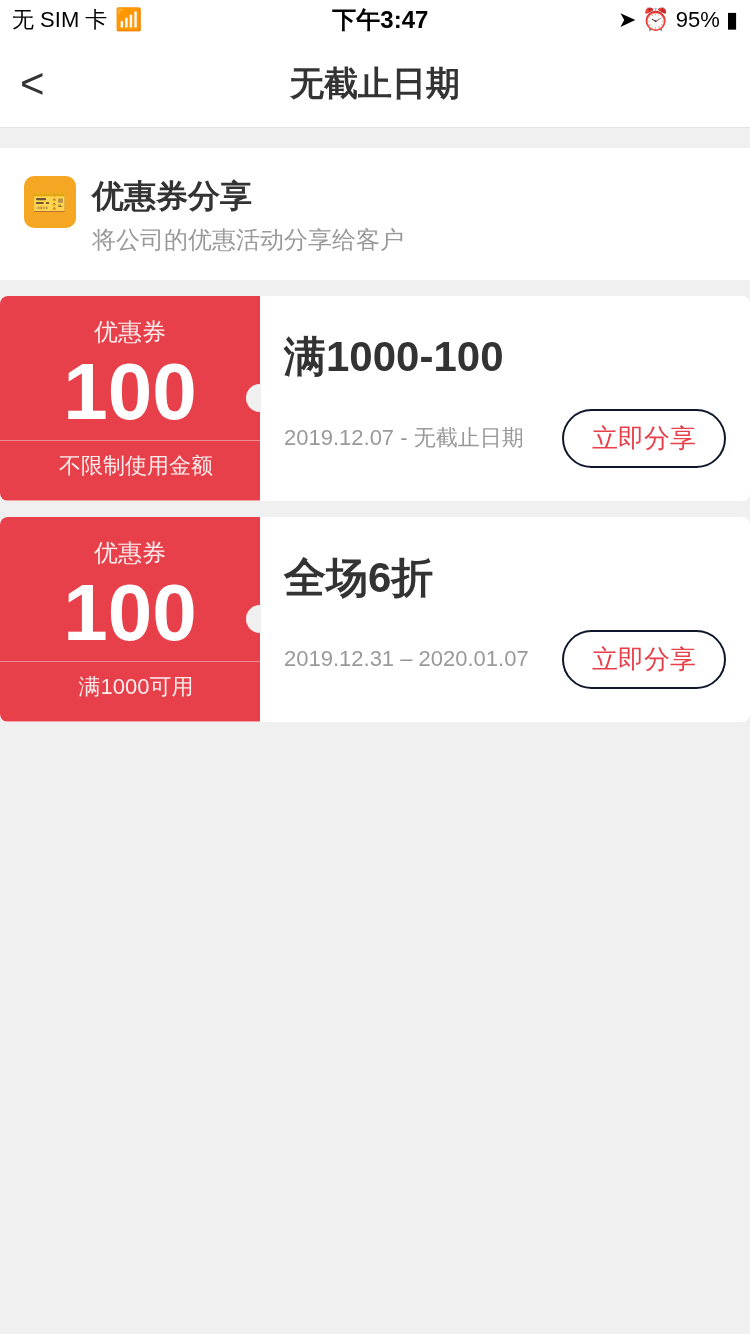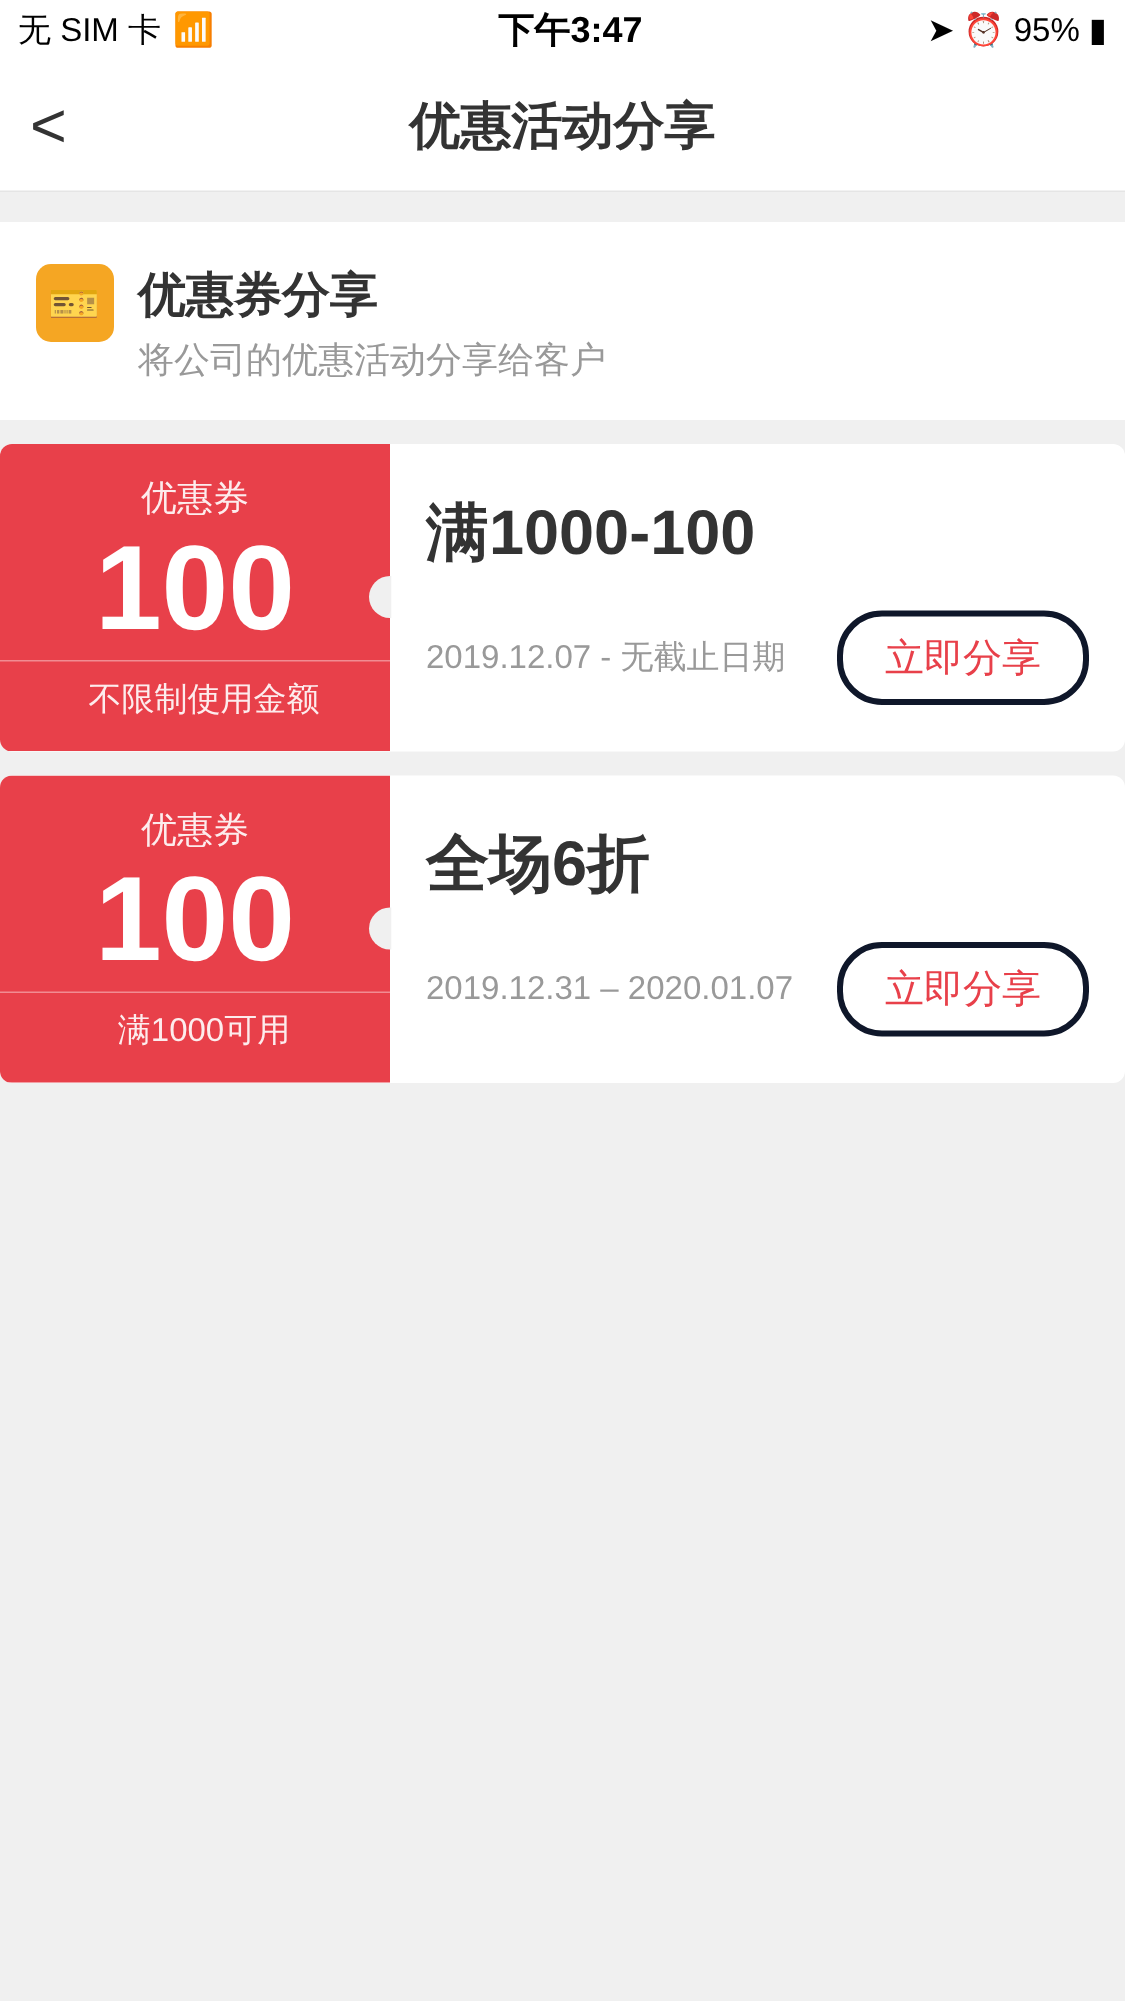--- a/index.html
+++ b/index.html
@@ -204,21 +204,21 @@
     .coupon-meta {
       display: flex;
       align-items: center;
       justify-content: space-between;
     }
     .coupon-date {
       font-size: 22px;
       color: #999;
     }
     .share-btn {
-      border: 4px solid #0f172a;
+      border: 2px solid #0f172a;
       color: #e8404a;
       background: transparent;
       border-radius: 30px;
       padding: 10px 28px;
       font-size: 26px;
       cursor: pointer;
       white-space: nowrap;
     }
 
     
@@ -248,21 +248,21 @@
     <span>⏰</span>
     <span>95%</span>
     <span>▮</span>
   </div>
 </div>
 
 <div class="nav-bar">
   <div class="nav-back">
     <span style="font-size:42px; font-weight:300; color:#333;">&lt;</span>
   </div>
-  <div class="nav-title">优惠活动分享</div>
+  <div class="nav-title">无截止日期</div>
 </div>
 
 <div class="section-header">
   <div class="section-icon">
     <span>🎫</span>
   </div>
   <div class="section-text-group">
     <span class="section-title">优惠券分享</span>
     <span class="section-subtitle">将公司的优惠活动分享给客户</span>
   </div>

